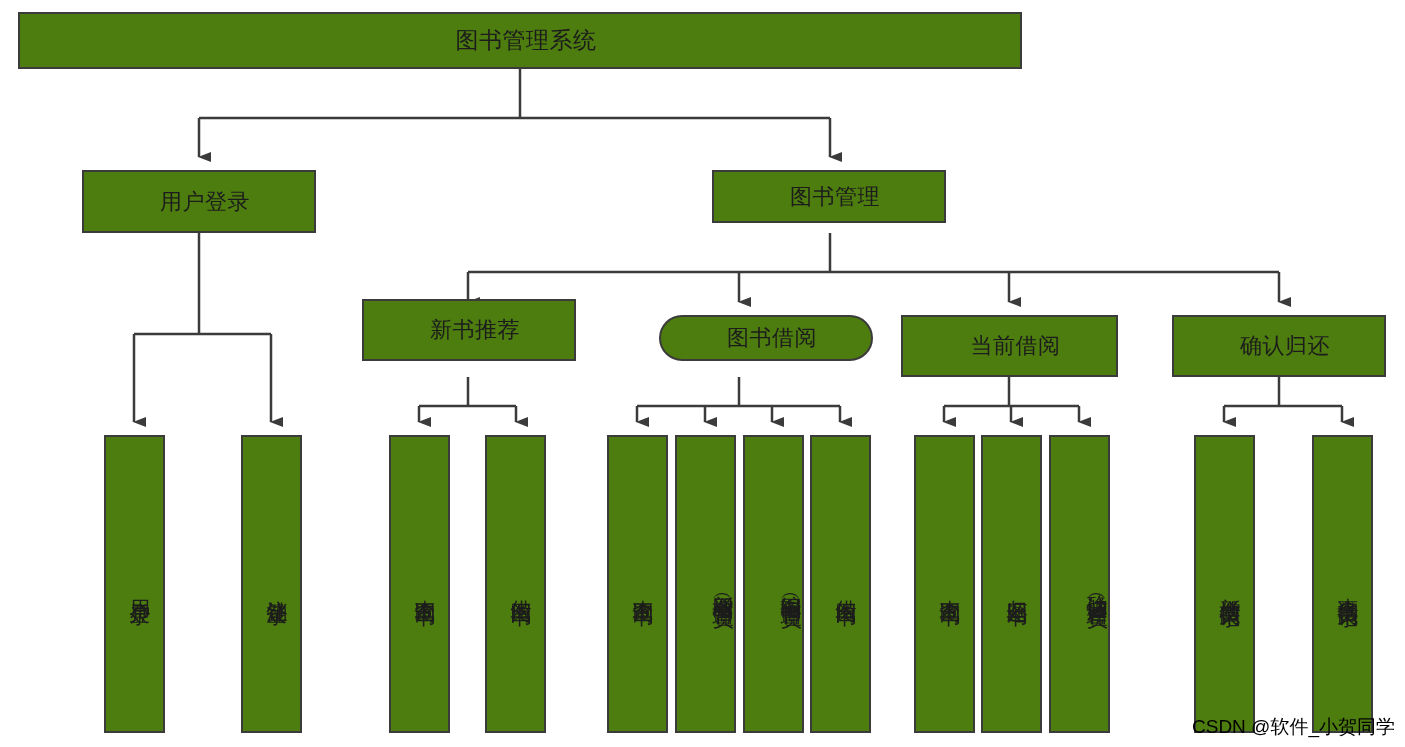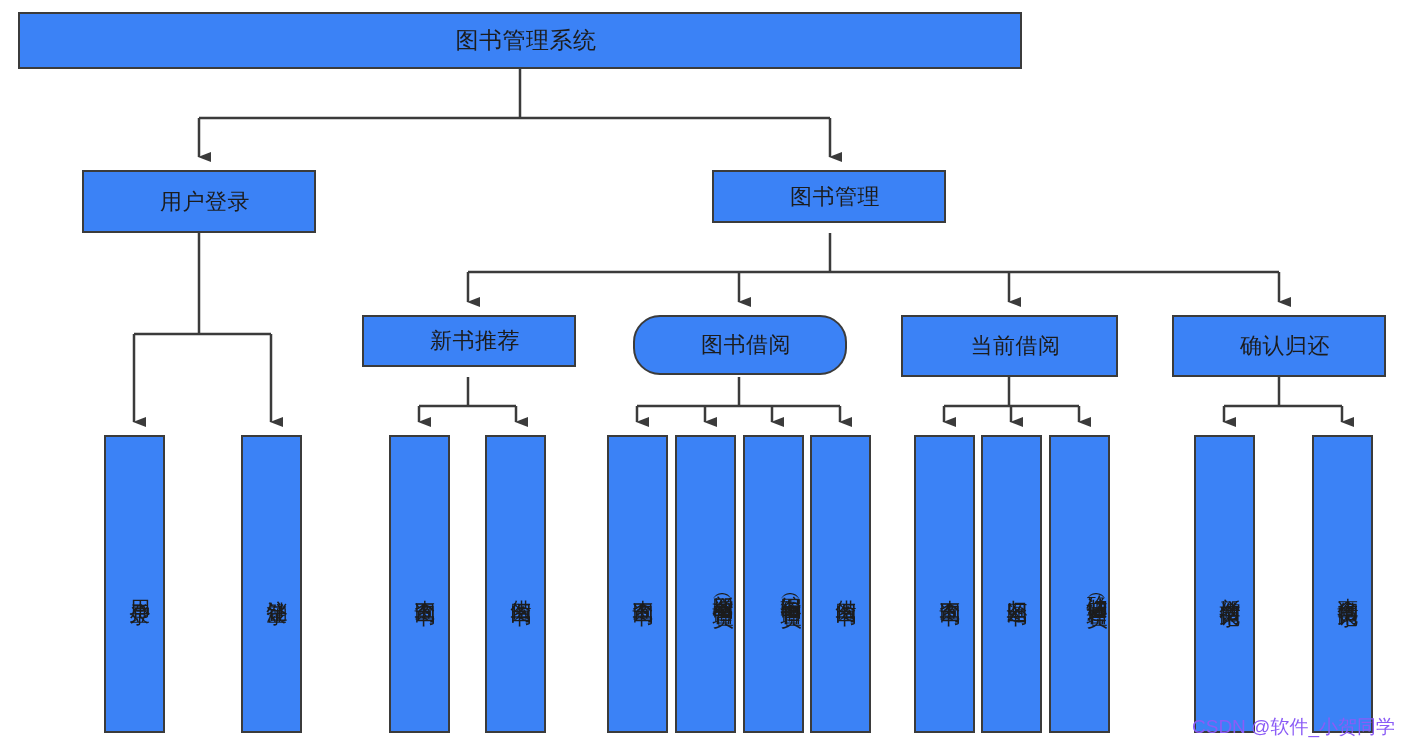--- a/index.html
+++ b/index.html
@@ -22,21 +22,21 @@
     left: 0;
     top: 0;
     width: 1405px;
     height: 747px;
     pointer-events: none;
   }
   .node {
     position: absolute;
     box-sizing: border-box;
     border: 2.5px solid #3b3b3b;
-    background: #3b82f6;
+    background: #4d7c0f;
     display: flex;
     align-items: center;
     justify-content: center;
     color: #1c1c1c;
     padding-left: 12px;
   }
   .node.horiz {
     font-size: 22px;
     letter-spacing: 0.5px;
   }
@@ -53,21 +53,21 @@
     writing-mode: vertical-rl;
     text-orientation: upright;
     line-height: 1.0;
     white-space: nowrap;
   }
   .node.root {
     font-size: 23px;
   }
   .watermark {
     position: absolute;
-    color: #8b5cf6;
+    color: #000000;
     font-size: 19px;
     white-space: nowrap;
     user-select: none;
   }
 </style>
 </head>
 <body>
 
 <div id="canvas">
 
@@ -125,24 +125,24 @@
     <span>图书管理系统</span>
   </div>
 
   <div class="node horiz" style="left:82px; top:170px; width:234px; height:63px;">
     <span>用户登录</span>
   </div>
   <div class="node horiz" style="left:712px; top:170px; width:234px; height:53px;">
     <span>图书管理</span>
   </div>
 
-  <div class="node horiz" style="left:362px; top:315px; width:214px; height:52px;">
+  <div class="node horiz" style="left:362px; top:299px; width:214px; height:62px;">
     <span>新书推荐</span>
   </div>
-  <div class="node horiz" style="left:633px; top:315px; width:214px; height:60px;border-radius:27px;">
+  <div class="node horiz" style="left:659px; top:315px; width:214px; height:46px;border-radius:27px;">
     <span>图书借阅</span>
   </div>
   <div class="node horiz" style="left:901px; top:315px; width:217px; height:62px;">
     <span>当前借阅</span>
   </div>
   <div class="node horiz" style="left:1172px; top:315px; width:214px; height:62px;">
     <span>确认归还</span>
   </div>
 
   <div class="node vert" style="left:104px; top:435px; width:61px; height:298px; align-items:center;">

